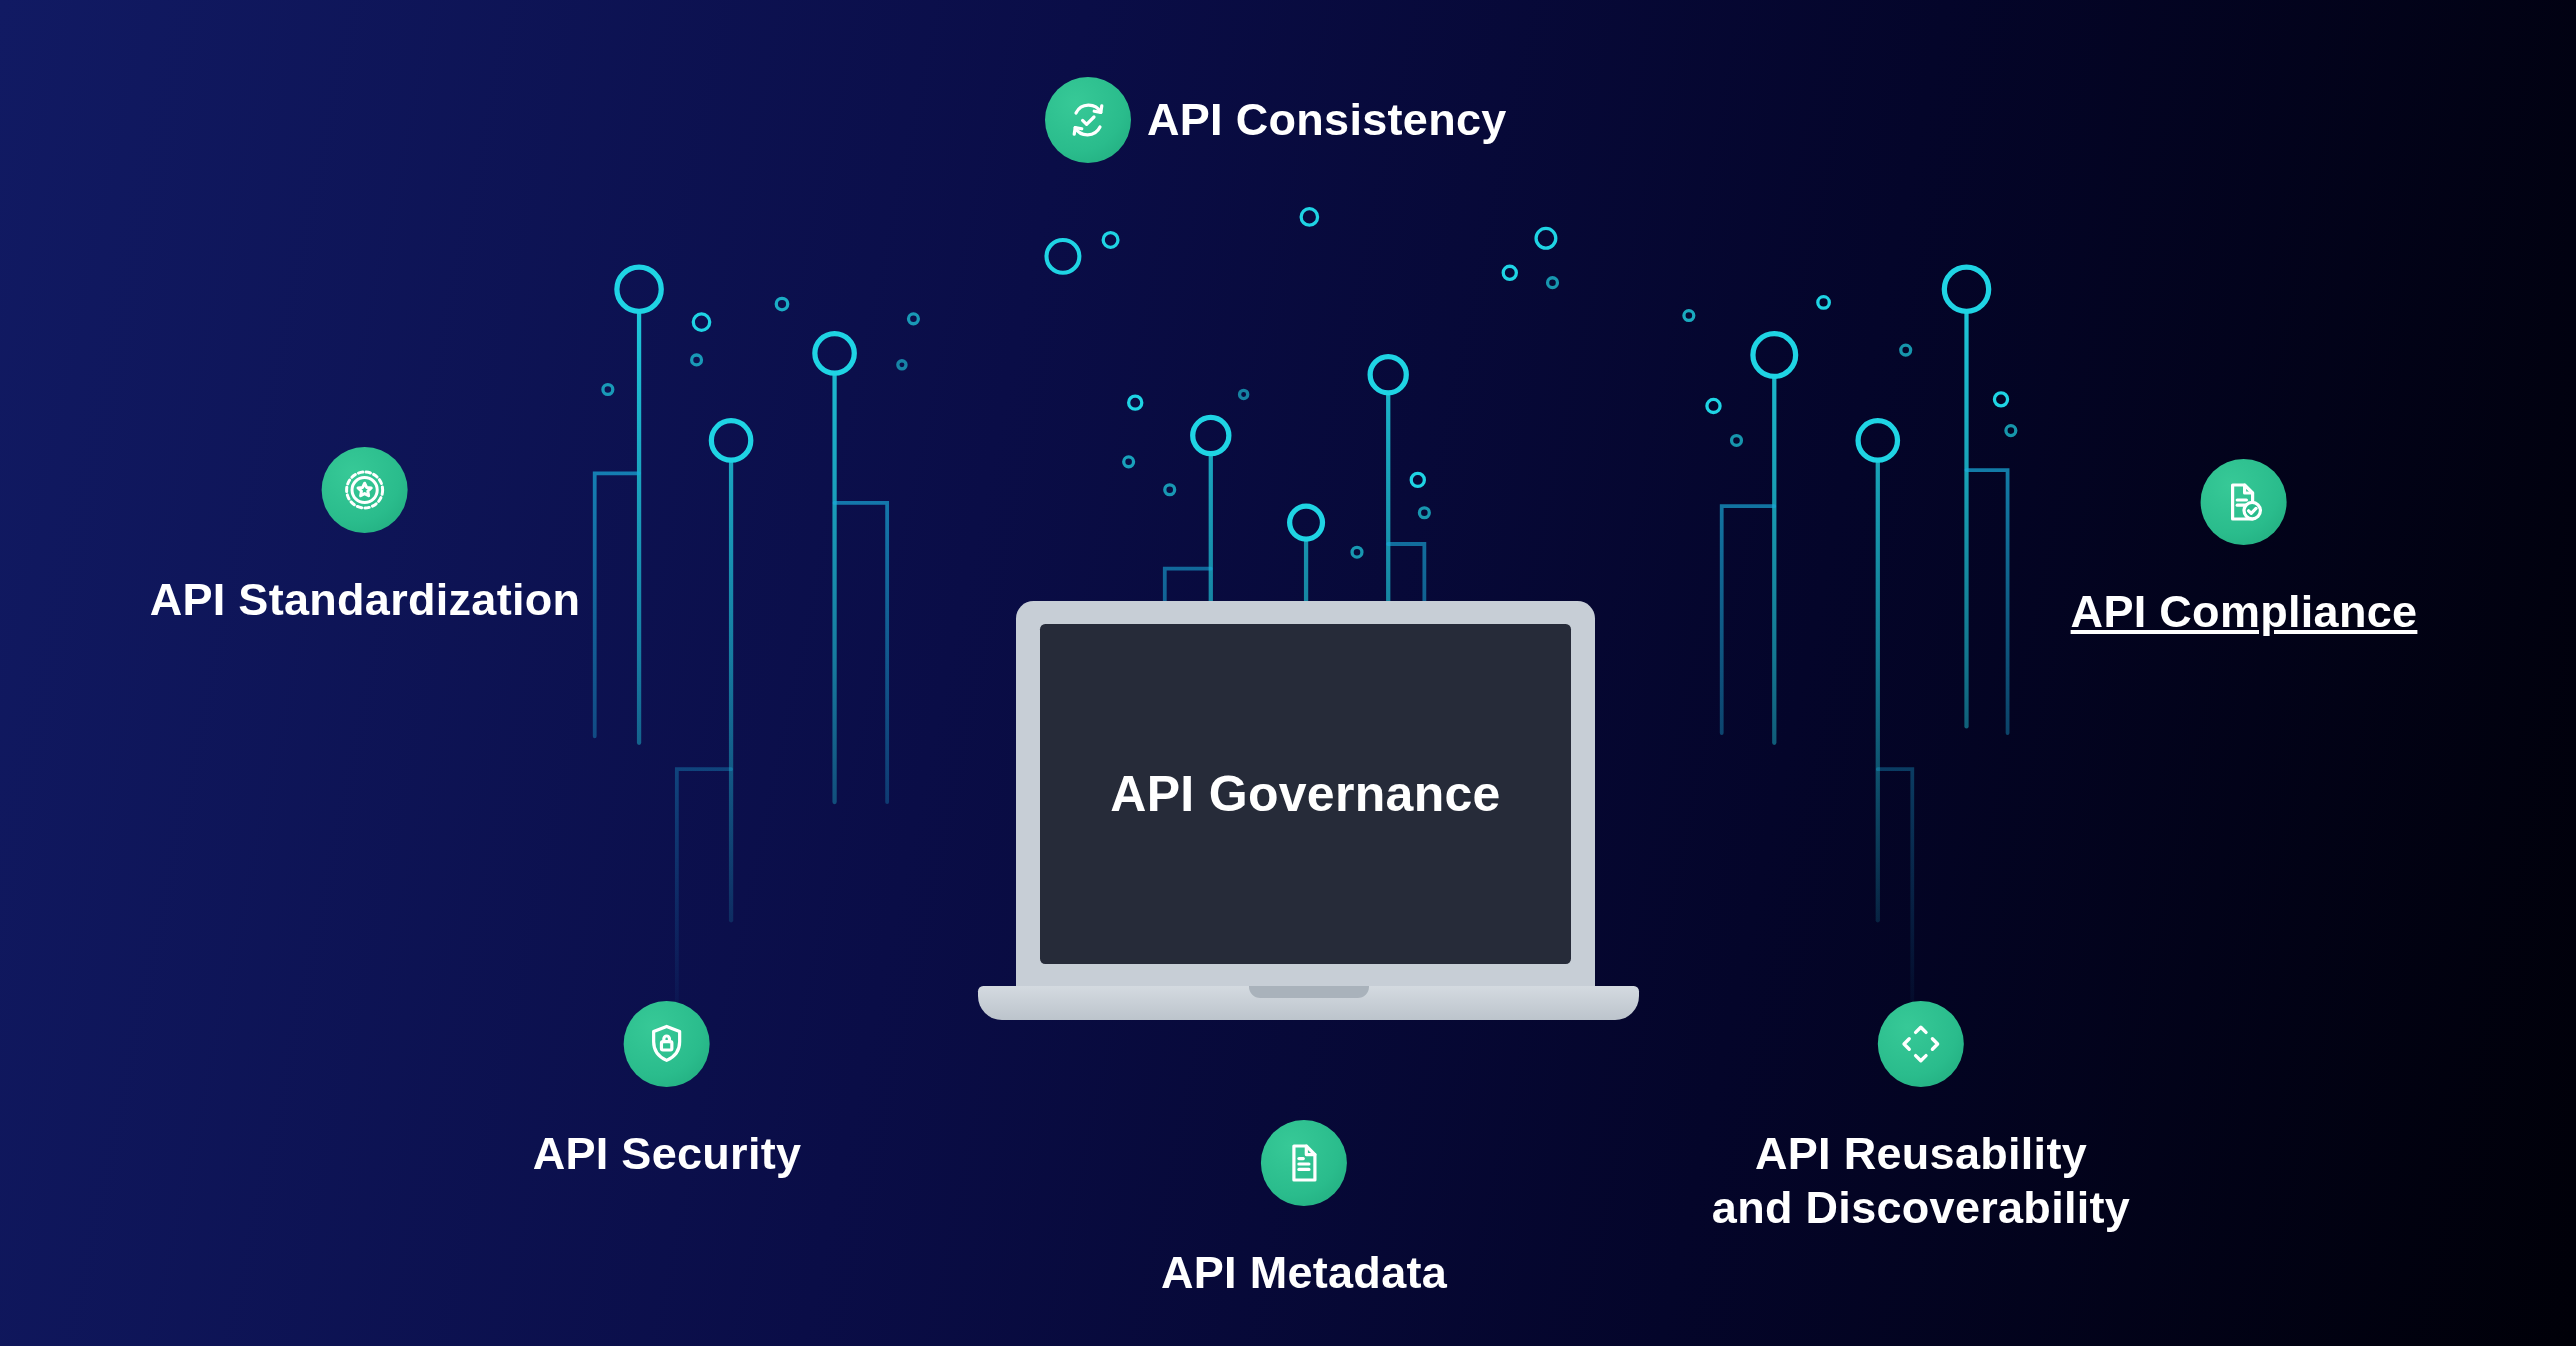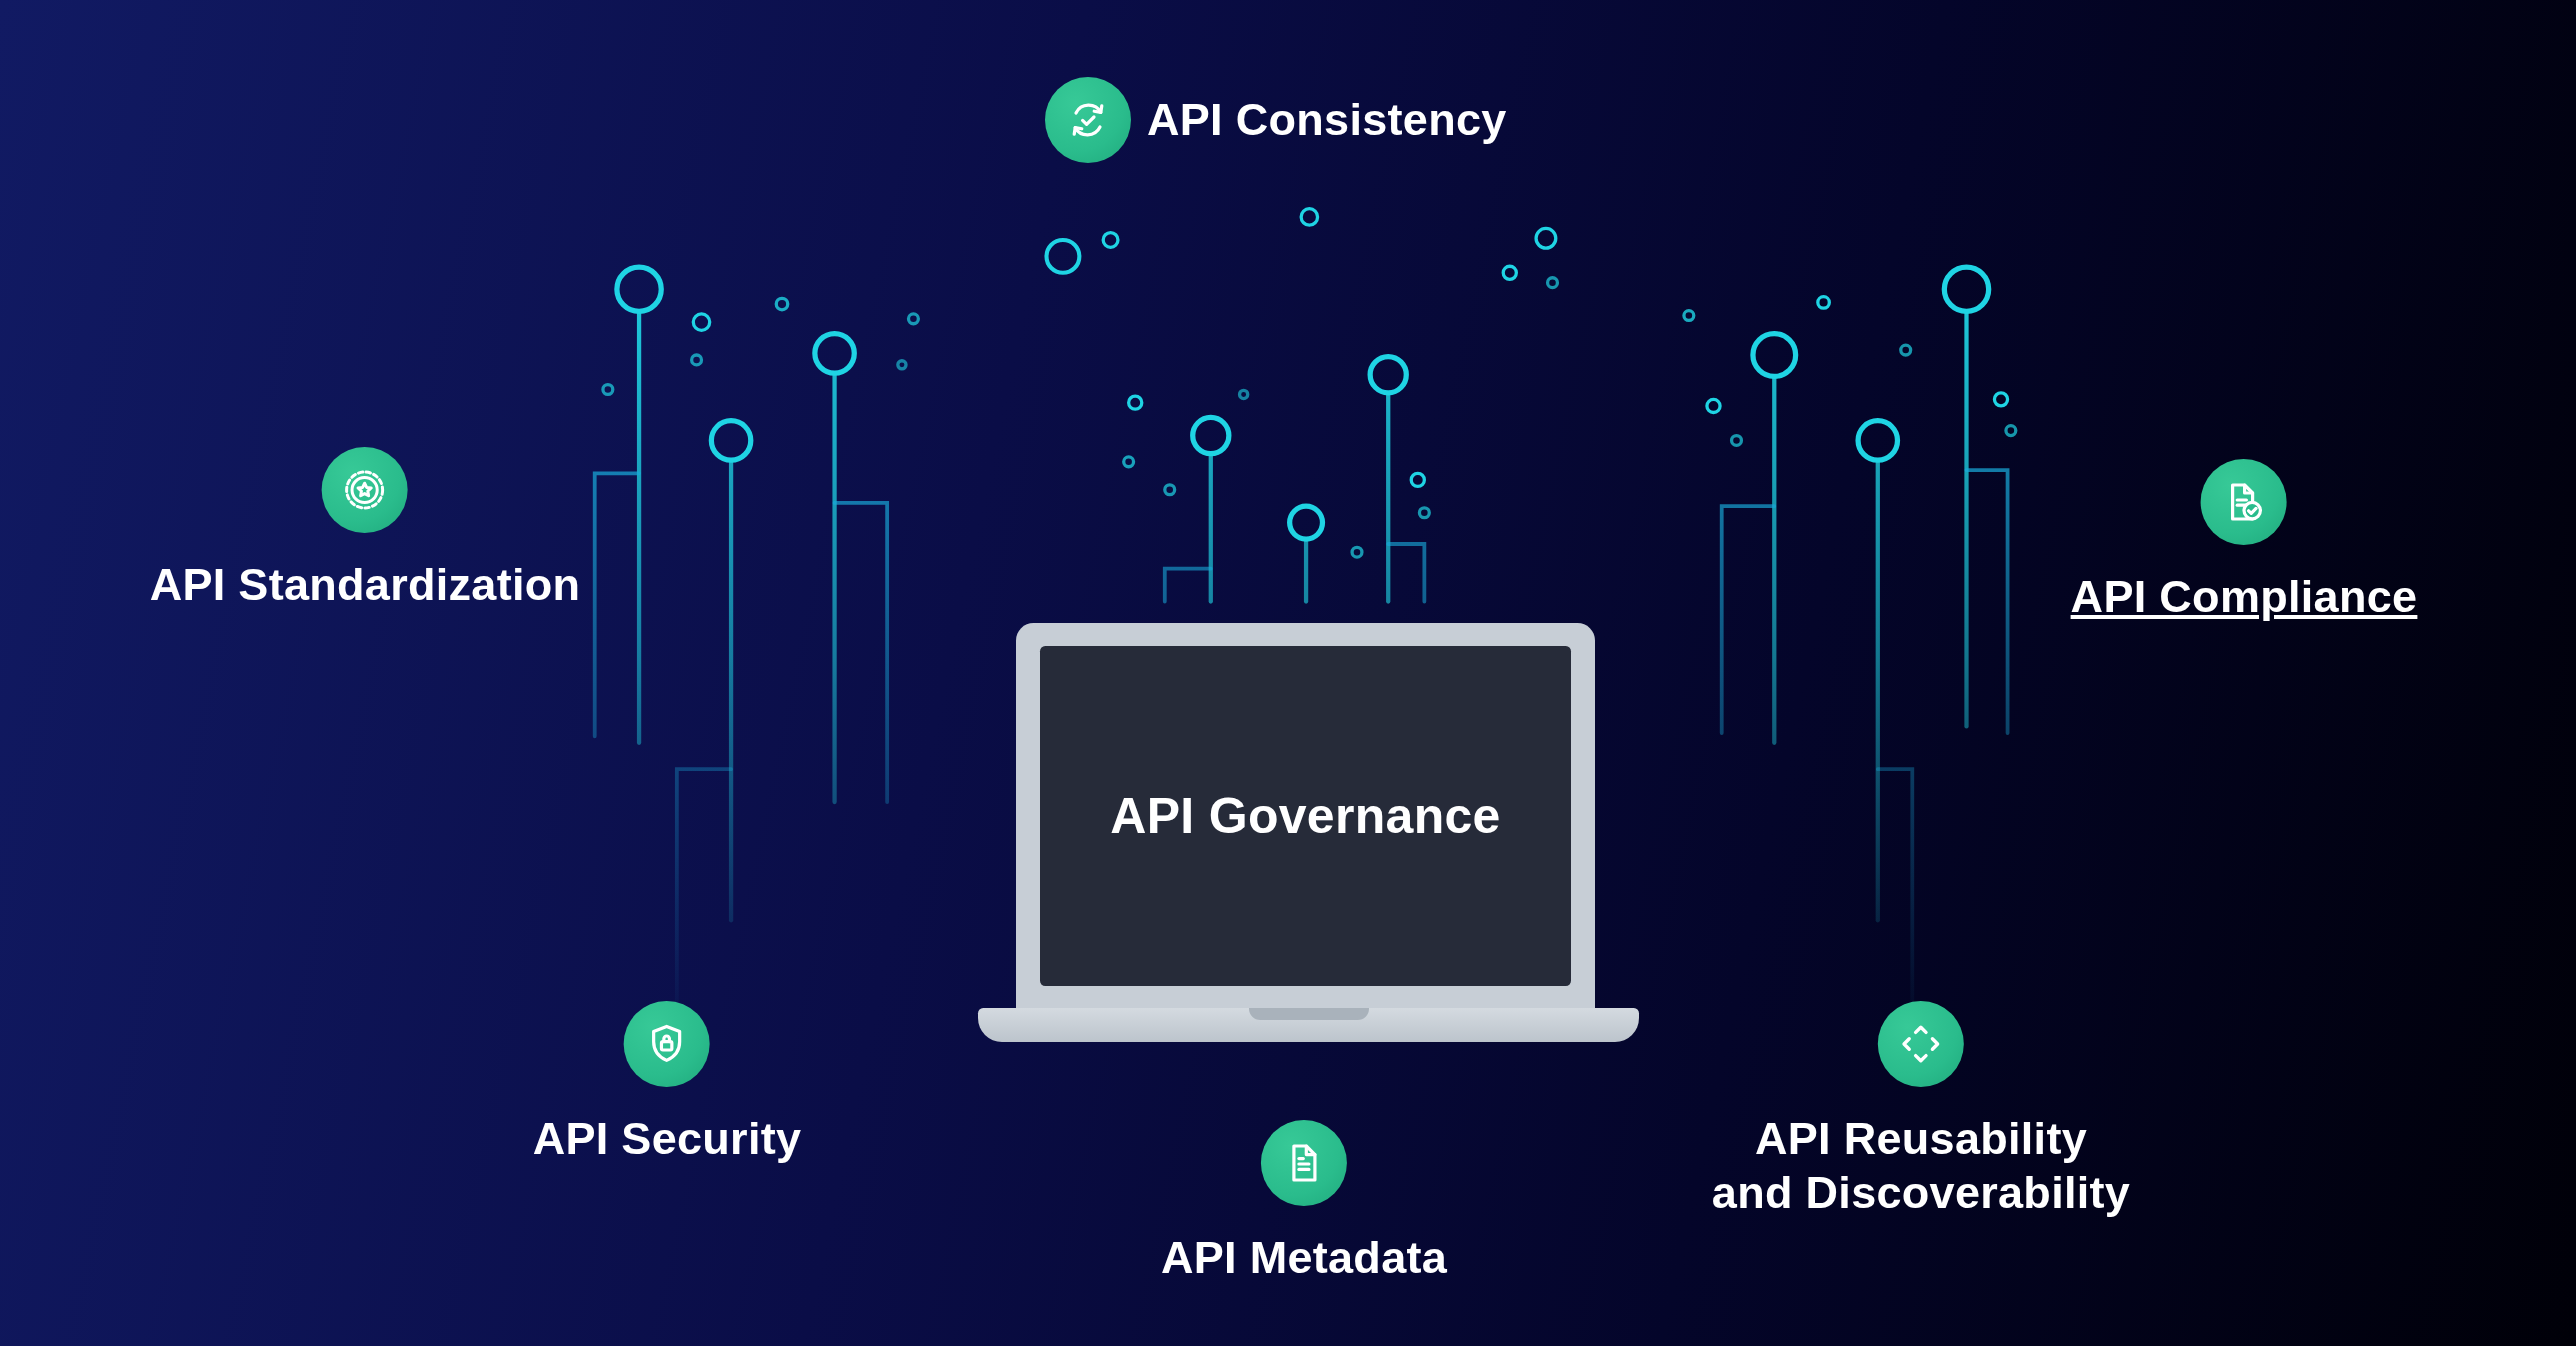--- a/index.html
+++ b/index.html
@@ -27,21 +27,21 @@
   .c-stroke{stroke:var(--circuit);}
   
   .feature{
     position:absolute;
     display:flex;
     align-items:center;
     color:var(--text);
     font-weight:700;
   }
   .feature.horizontal{flex-direction:row;gap:16px;}
-  .feature.vertical{flex-direction:column;gap:25px;transform:translateX(-50%);}
+  .feature.vertical{flex-direction:column;gap:40px;transform:translateX(-50%);}
   .badge{
     width:86px;height:86px;border-radius:50%;
     background:radial-gradient(circle at 35% 30%, #37c997 0%, var(--accent_green) 60%, #1fa97c 100%);
     display:flex;align-items:center;justify-content:center;
     flex:0 0 auto;
   }
   .badge svg{width:48px;height:48px;display:block;}
   .feature .label{
     font-size:45px;
     line-height:1.2;
@@ -50,21 +50,21 @@
     letter-spacing:0.3px;
   }
   #feature-consistency{left:1045px;top:77px;}
   #feature-standardization{left:365px;top:447px;}
   #feature-security{left:667px;top:1001px;}
   #feature-metadata{left:1304px;top:1120px;}
   #feature-reusability{left:1921px;top:1001px;}
   #feature-compliance{left:2244px;top:459px;text-decoration:underline;}
   
   .laptop{
-    position:absolute;left:978px;top:623px;width:661px;height:348px;
+    position:absolute;left:978px;top:601px;width:661px;height:348px;
   }
   .laptop-screen{
     position:absolute;left:38px;top:0;width:579px;height:386px;
     background:var(--laptop_frame);
     border-radius:17.5px 17.5px 0 0;
     padding:23px 24px;
   }
   .laptop-display{
     width:100%;height:100%;
     background:var(--laptop_screen);

